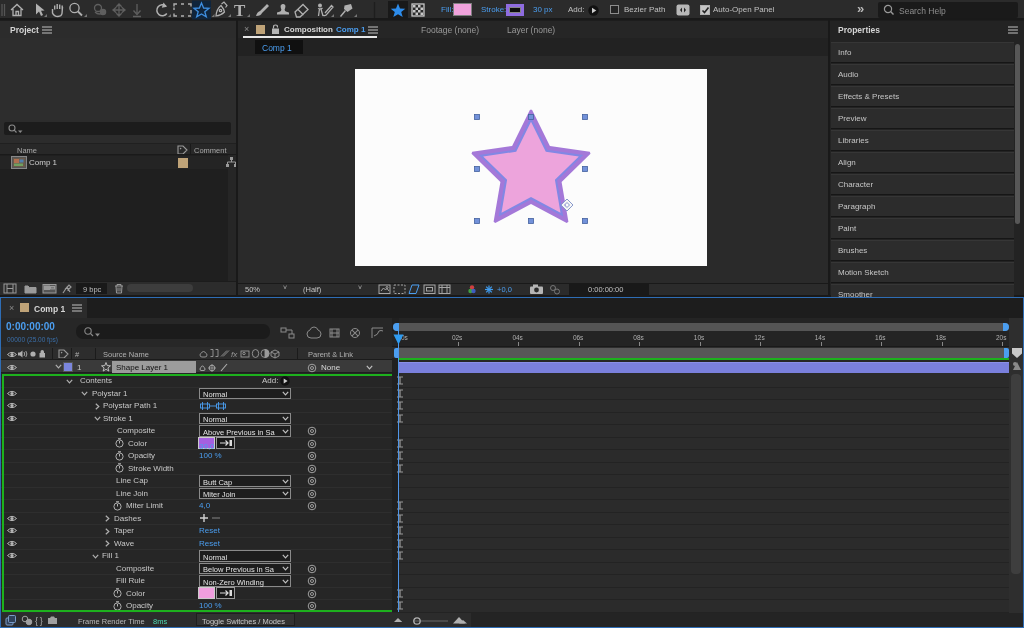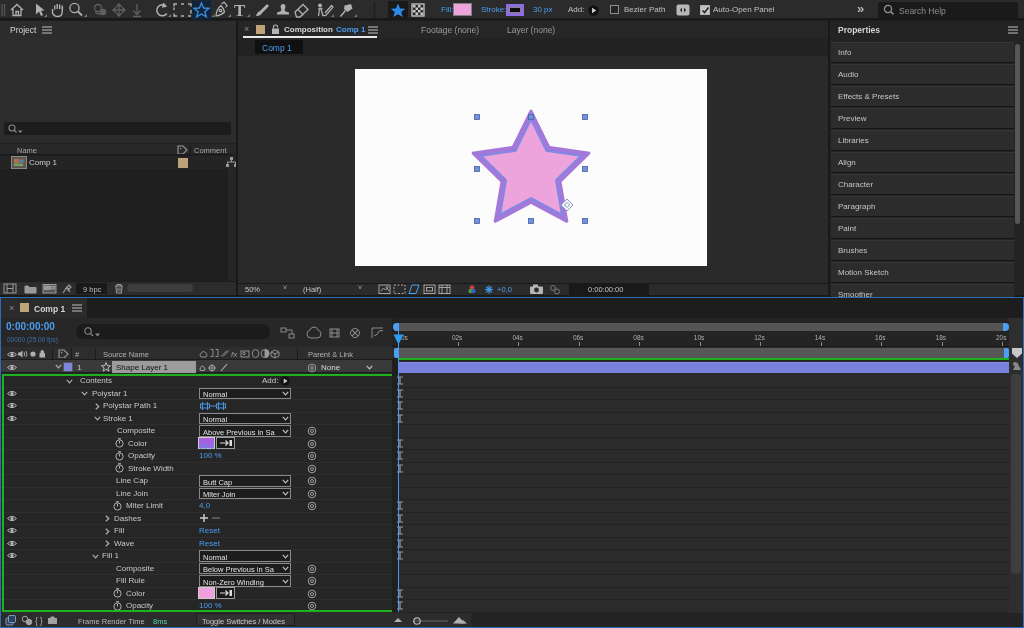--- a/index.html
+++ b/index.html
@@ -98,21 +98,21 @@
 <div class="txt" style="left:713px;top:5px;color:#c0c0c0;font-size:8px;">Auto-Open Panel</div>
 <div class="txt" style="left:857px;top:1px;color:#b8b8b8;font-size:13px;font-weight:bold;">»</div>
 <div class="abs" style="left:878px;top:2px;width:140px;height:16px;background:#1a1a1a;border-radius:2px;"></div>
 <svg class="abs" style="left:883px;top:4px" width="12" height="12">
       <circle cx="5" cy="5" r="3.6" fill="none" stroke="#999" stroke-width="1.2"></circle>
       <line x1="7.6" y1="7.6" x2="10.5" y2="10.5" stroke="#999" stroke-width="1.4"></line>
     </svg>
 <div class="txt" style="left:899px;top:6px;color:#8e8e8e;font-size:8.5px;">Search Help</div>
 
 <div class="abs" style="left:0;top:21px;width:236px;height:274px;background:#2c2c2c;"></div>
-<div class="txt" style="left:10px;top:25px;color:#d4d4d4;font-size:8.5px;font-weight:normal;">Project</div>
+<div class="txt" style="left:10px;top:25px;color:#d4d4d4;font-size:8.5px;font-weight:bold;">Project</div>
 <svg class="abs" style="left:42px;top:26px" width="11" height="8">
       <g stroke="#b5b5b5" stroke-width="1.1">
         <line x1="0" y1="1" x2="10" y2="1"></line>
         <line x1="0" y1="4" x2="10" y2="4"></line>
         <line x1="0" y1="7" x2="10" y2="7"></line>
       </g>
     </svg>
 <div class="abs" style="left:0;top:38px;width:236px;height:82px;background:#2d2d2d;"></div>
 <div class="abs" style="left:4px;top:122px;width:227px;height:13px;background:#1c1c1c;border-radius:2px;"></div>
 <svg class="abs" style="left:8px;top:124px" width="16" height="10">
@@ -559,21 +559,21 @@
       <path d="M5 1 L5 9 M1 5 L9 5" stroke="#d0d0d0" stroke-width="1.4"></path>
       <path d="M13 5 L21 5" stroke="#6a6a6a" stroke-width="1.4"></path>
     </svg>
 <svg class="abs" style="left:6.5px;top:527.25px" width="10" height="7">
       <path d="M0.5 3.5 Q5 -0.8 9.5 3.5 Q5 7.8 0.5 3.5 Z" fill="none" stroke="#b8b8b8" stroke-width="1"></path>
       <circle cx="5" cy="3.5" r="1.6" fill="#b8b8b8"></circle>
     </svg>
 <svg class="abs" style="left:105px;top:527.75px" width="5" height="7">
       <path d="M0.8 0.8 L3.8 3.5 L0.8 6.2" fill="none" stroke="#b0b0b0" stroke-width="1.2"></path>
     </svg>
-<div class="txt" style="left:114px;top:526.25px;color:#c8c8c8;font-size:8px;">Fill</div>
+<div class="txt" style="left:114px;top:526.25px;color:#c8c8c8;font-size:8px;">Taper</div>
 <div class="txt" style="left:199px;top:526.25px;color:#4b9ef0;font-size:8px;">Reset</div>
 <svg class="abs" style="left:6.5px;top:539.75px" width="10" height="7">
       <path d="M0.5 3.5 Q5 -0.8 9.5 3.5 Q5 7.8 0.5 3.5 Z" fill="none" stroke="#b8b8b8" stroke-width="1"></path>
       <circle cx="5" cy="3.5" r="1.6" fill="#b8b8b8"></circle>
     </svg>
 <svg class="abs" style="left:105px;top:540.25px" width="5" height="7">
       <path d="M0.8 0.8 L3.8 3.5 L0.8 6.2" fill="none" stroke="#b0b0b0" stroke-width="1.2"></path>
     </svg>
 <div class="txt" style="left:114px;top:538.75px;color:#c8c8c8;font-size:8px;">Wave</div>
 <div class="txt" style="left:199px;top:538.75px;color:#4b9ef0;font-size:8px;">Reset</div>

